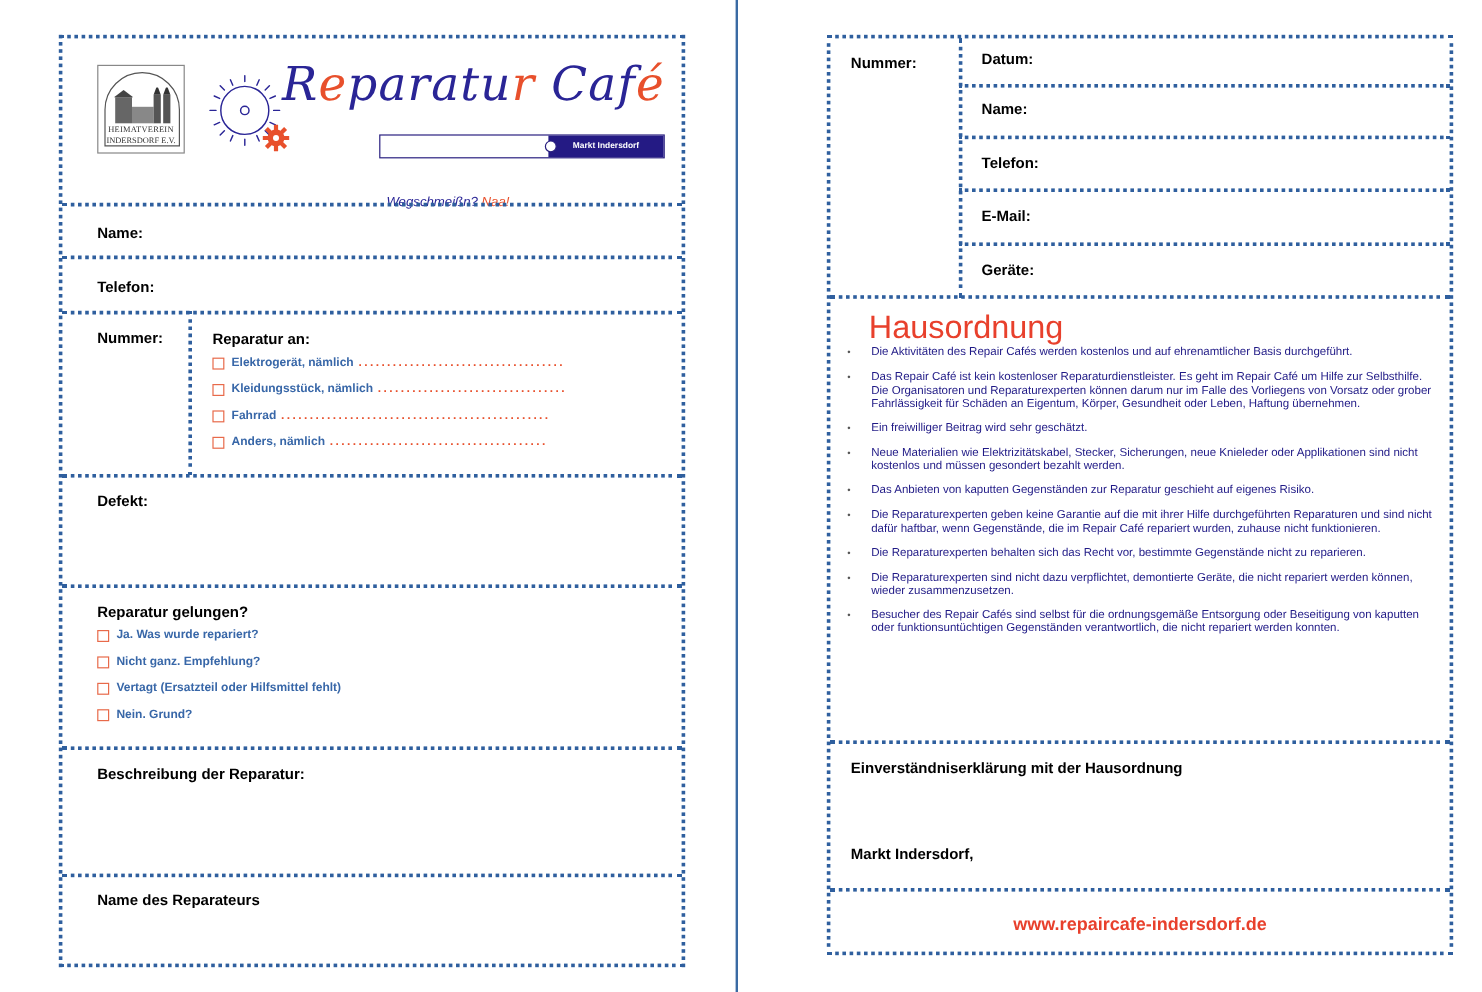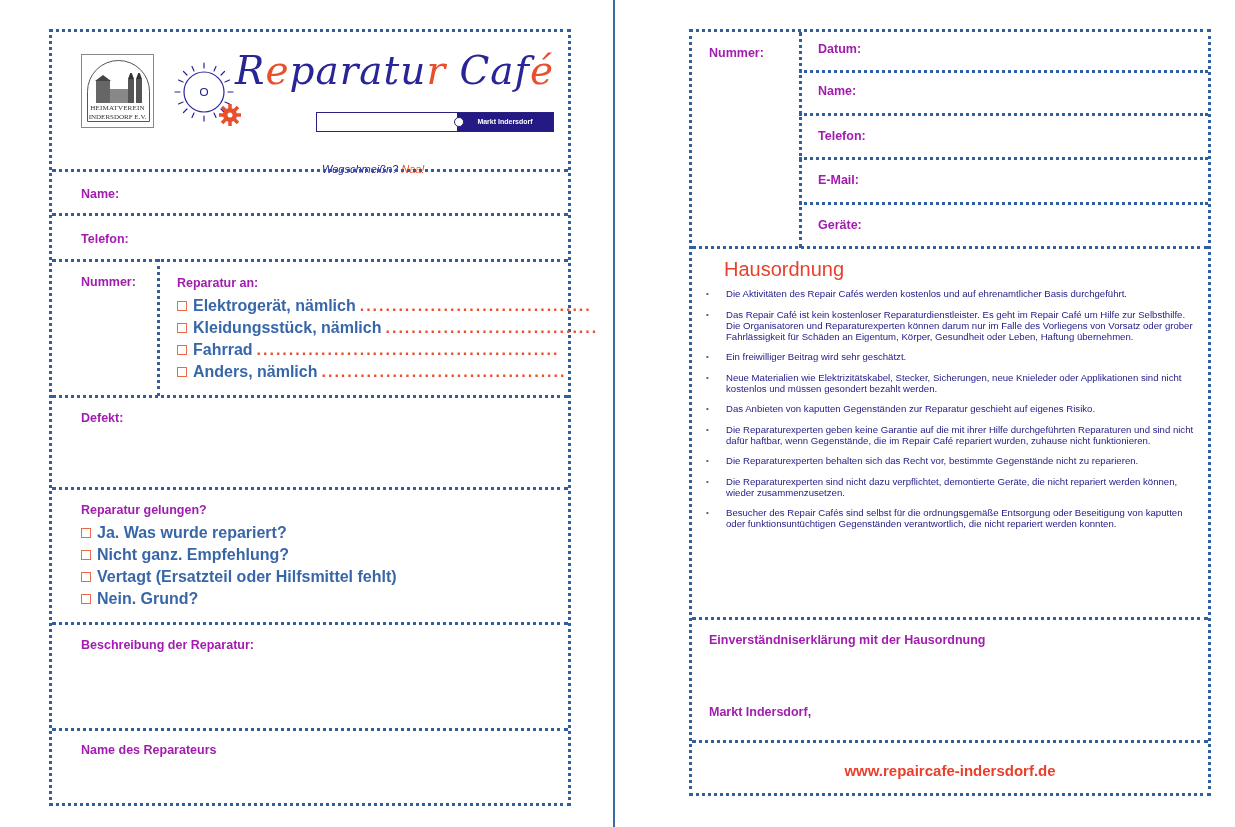--- a/index.html
+++ b/index.html
@@ -5,22 +5,22 @@
   * { box-sizing: border-box; margin: 0; padding: 0; }
   html, body { width: 1235px; height: 827px; background: #ffffff; overflow: hidden; }
   body { position: relative; font-family: "Liberation Sans", sans-serif; }
 
   .divider { position: absolute; left: 613px; top: 0; width: 2px; height: 827px; background: #3a6aa3; }
 
   .box { position: absolute; border: 3px dotted #2f5f9e; }
   .hline { position: absolute; left: 0; right: 0; height: 0; border-top: 3px dotted #2f5f9e; }
   .vline { position: absolute; width: 0; border-left: 3px dotted #2f5f9e; }
 
-  .lbl { position: absolute; color: #a21caf; font-weight: bold; font-size: 12.5px; white-space: nowrap; }
-  .opt { position: absolute; color: #3867a8; font-weight: bold; font-size: 16px; white-space: nowrap; display: flex; align-items: center; }
+  .lbl { position: absolute; color: #000000; font-weight: bold; font-size: 12.5px; white-space: nowrap; }
+  .opt { position: absolute; color: #3867a8; font-weight: bold; font-size: 10px; white-space: nowrap; display: flex; align-items: center; }
   .cb { display: inline-block; width: 10px; height: 10px; border: 1px solid #e86a4a; margin-right: 6px; flex: none; }
   .dots { color: #e8502c; letter-spacing: 2px; margin-left: 4px; font-weight: bold; }
 
   
   #left { left: 49px; top: 29px; width: 522px; height: 777px; }
 
   .logo-heimat { position: absolute; left: 29px; top: 22px; width: 73px; height: 74px; border: 1px solid #888; background: #fff; overflow: hidden; }
   .logo-heimat .arch { position: absolute; left: 5px; top: 5px; width: 63px; height: 62px; border: 1.5px solid #555; border-radius: 32px 32px 0 0; }
   .logo-heimat .castle { position: absolute; left: 12px; top: 18px; width: 50px; height: 30px; }
   .logo-heimat .t1 { position: absolute; left: 0; right: 0; top: 49px; text-align: center; font-family: "Liberation Serif", serif; font-size: 7px; color: #333; letter-spacing: 0.2px; }
@@ -32,21 +32,21 @@
 
   .tagline { position: absolute; left: 264px; top: 80px; width: 238px; height: 20px; border: 1px solid #2a2080; display: flex; background: #fff; }
   .tagline .l { flex: 1; font-style: italic; font-size: 11px; color: #2a2596; padding: 2px 0 0 5px; white-space: nowrap; margin-top: 48px; }
   .tagline .l .naa { color: #e8502c; }
   .tagline .knob { position: absolute; left: 137px; top: 4px; width: 10px; height: 10px; border-radius: 50%; border: 1.5px solid #2a2080; background: #fff; z-index: 2; }
   .tagline .r { width: 96px; background: #241a84; color: #fff; font-weight: bold; font-size: 7px; padding-top: 5px; text-align: center; white-space: nowrap; }
 
   
   #right { left: 689px; top: 29px; width: 522px; height: 767px; }
 
-  .hausordnung-title { position: absolute; left: 32px; top: 226px; color: #e8402c; font-size: 20px; }
+  .hausordnung-title { position: absolute; left: 32px; top: 226px; color: #e8402c; font-size: 27px; }
   .rules { position: absolute; left: 12px; top: 256px; width: 490px; list-style: none; }
   .rules li { position: relative; padding-left: 22px; color: #201a86; font-size: 9.6px; line-height: 11px; margin-bottom: 9.5px; }
   .rules li::before { content: "•"; position: absolute; left: 2px; top: 0; color: #555; font-size: 8px; }
 
   .url { position: absolute; left: 0; right: 0; top: 730px; text-align: center; color: #e8402c; font-weight: bold; font-size: 15px; }
 </style>
 </head>
 <body>
 
 <div class="divider"></div>

